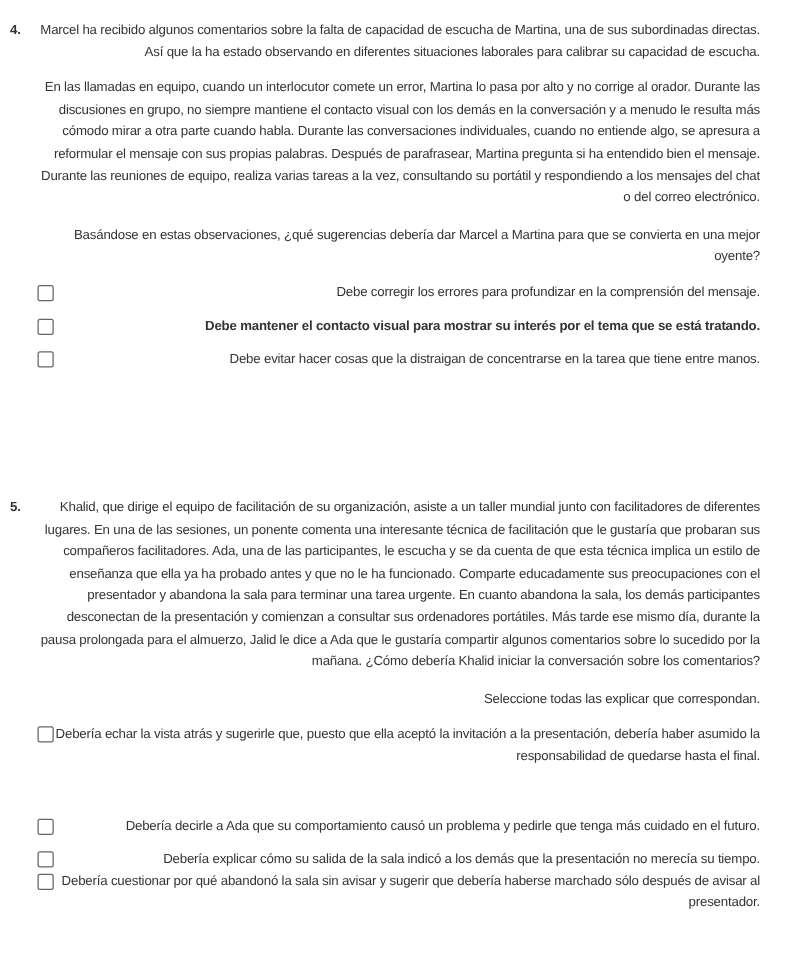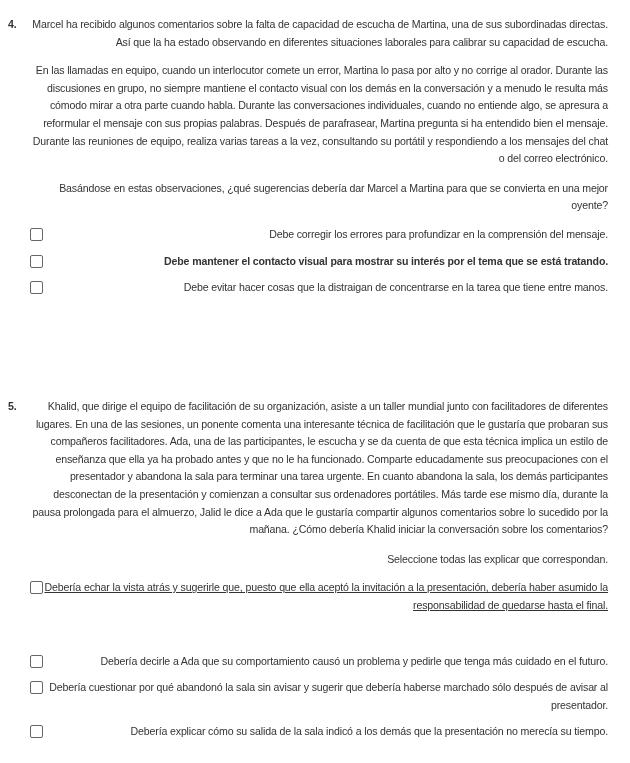--- a/index.html
+++ b/index.html
@@ -55,31 +55,31 @@
     </ul>
   </div>
 </section>
 
 <section class="question" style="top:398px;">
   <span class="qnum">5.</span>
   <div class="qbody">
     <p class="para">Khalid, que dirige el equipo de facilitación de su organización, asiste a un taller mundial junto con facilitadores de diferentes lugares. En una de las sesiones, un ponente comenta una interesante técnica de facilitación que le gustaría que probaran sus compañeros facilitadores. Ada, una de las participantes, le escucha y se da cuenta de que esta técnica implica un estilo de enseñanza que ella ya ha probado antes y que no le ha funcionado. Comparte educadamente sus preocupaciones con el presentador y abandona la sala para terminar una tarea urgente. En cuanto abandona la sala, los demás participantes desconectan de la presentación y comienzan a consultar sus ordenadores portátiles. Más tarde ese mismo día, durante la pausa prolongada para el almuerzo, Jalid le dice a Ada que le gustaría compartir algunos comentarios sobre lo sucedido por la mañana. ¿Cómo debería Khalid iniciar la conversación sobre los comentarios?</p>
     <p class="para" style="margin-top:12px;">Seleccione todas las explicar que correspondan.</p>
     <ul class="options" style="margin-top:11px;">
-      <li class="option" style="margin-bottom:10px;text-decoration:underline;">
+      <li class="option" style="margin-bottom:10px;">
         <span class="checkbox"></span>
         <span class="opt-text">Debería echar la vista atrás y sugerirle que, puesto que ella aceptó la invitación a la presentación, debería haber asumido la responsabilidad de quedarse hasta el final.</span>
       </li>
       <li class="option" style="margin-bottom:9px;margin-top:38px;">
         <span class="checkbox"></span>
         <span class="opt-text">Debería decirle a Ada que su comportamiento causó un problema y pedirle que tenga más cuidado en el futuro.</span>
       </li>
+      <li class="option">
+        <span class="checkbox"></span>
+        <span class="opt-text">Debería explicar cómo su salida de la sala indicó a los demás que la presentación no merecía su tiempo.</span>
+      </li>
       <li class="option" style="margin-bottom:9px;">
         <span class="checkbox"></span>
         <span class="opt-text">Debería cuestionar por qué abandonó la sala sin avisar y sugerir que debería haberse marchado sólo después de avisar al presentador.</span>
-      </li>
-      <li class="option">
-        <span class="checkbox"></span>
-        <span class="opt-text">Debería explicar cómo su salida de la sala indicó a los demás que la presentación no merecía su tiempo.</span>
       </li>
     </ul>
   </div>
 </section>
 
 </body></html>

